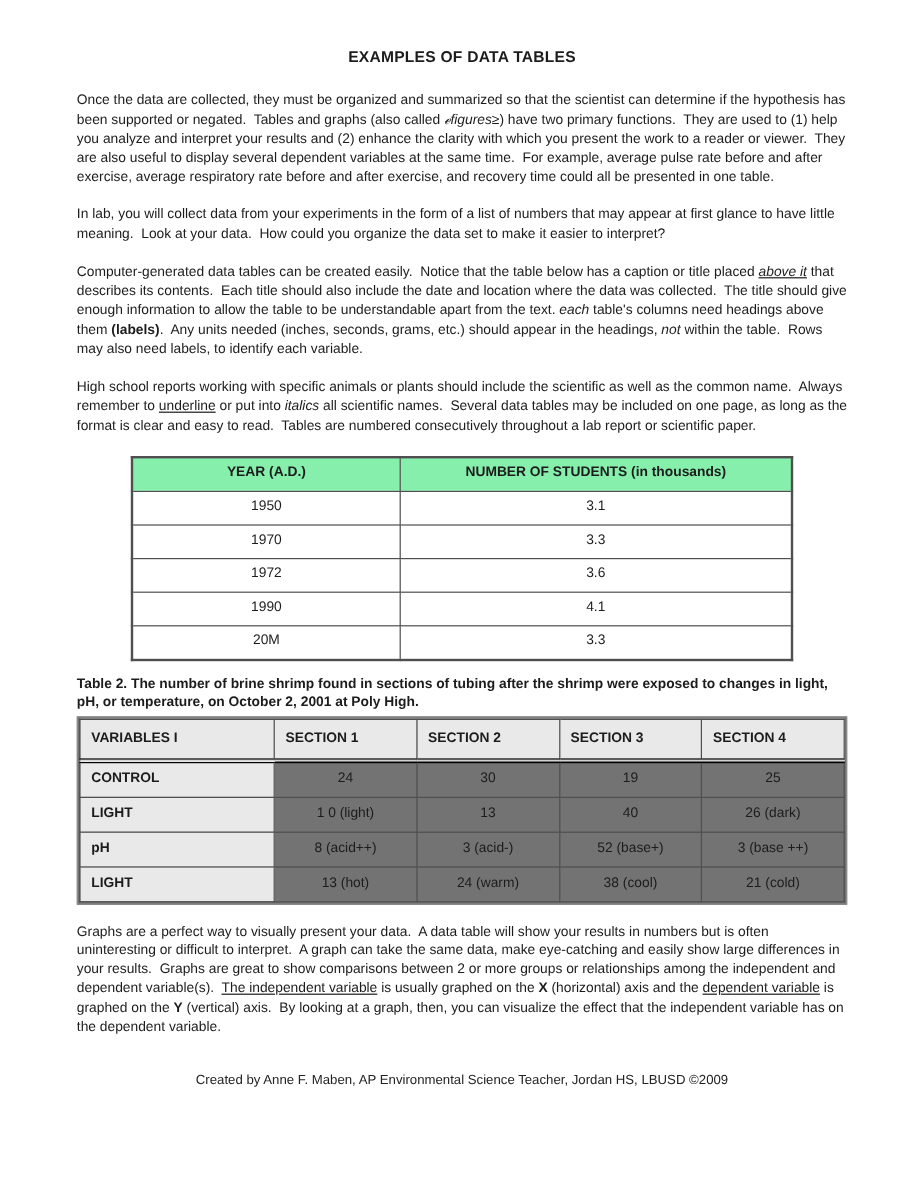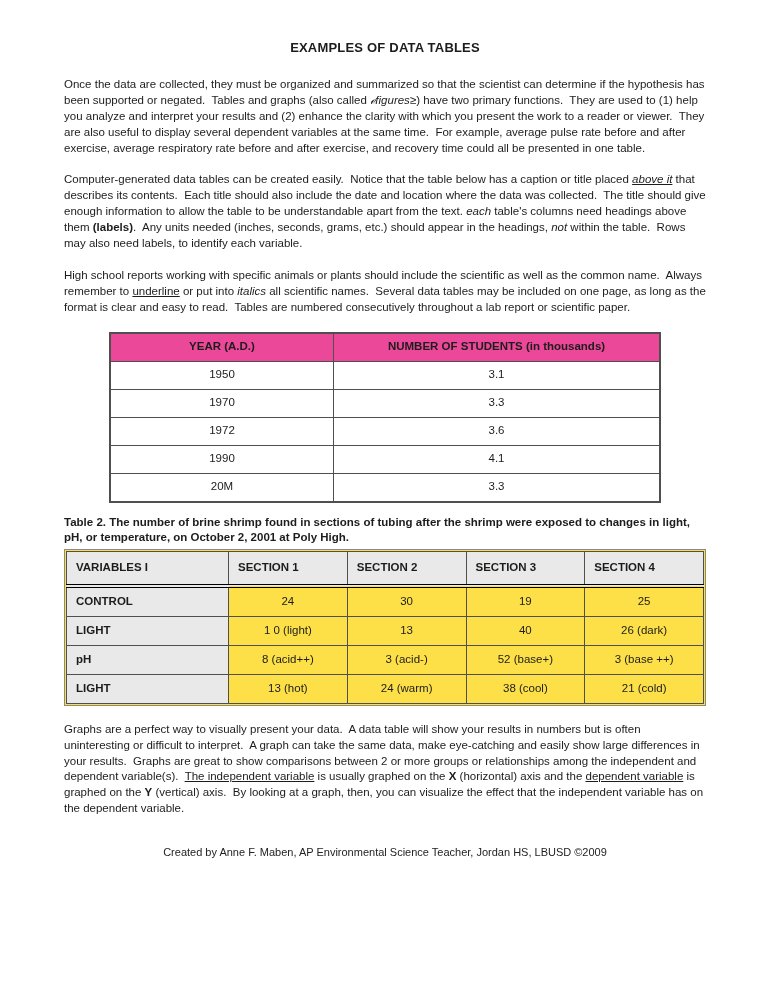--- a/index.html
+++ b/index.html
@@ -16,43 +16,44 @@
   .doc-title.h2{margin:18px 0 13px 0;}
   p.body-text{margin:0 0 16px 0;white-space:pre-wrap;}
   .seg-i{font-style:italic;}
   .seg-b{font-weight:bold;}
   .seg-u{text-decoration:underline;}
   .caption-center{text-align:center;font-weight:bold;margin:2px 0 2px 0;}
   .caption-left{font-weight:bold;margin:4px 0 3px 0;line-height:15.5px;white-space:pre-wrap;}
   table{border-collapse:collapse;}
   #table1{width:552px;margin:0 auto 12px auto;border:2px solid #4f4f4f;}
   #table1 th,#table1 td{border:1px solid #4f4f4f;text-align:center;height:27px;padding:0 4px;}
-  #table1 th{background:#ec4899;font-size:11.5px;}
+  #table1 th{background:#86efac;font-size:11.5px;}
   #table1 th:first-child,#table1 td:first-child{width:214px;}
-  .t2wrap{border:1px solid #8a8a8a;padding:1px;margin:0 0 16px 0;background:#fde047;}
+  .t2wrap{border:1px solid #8a8a8a;padding:1px;margin:0 0 16px 0;background:#737373;}
   #table2{width:100%;}
   #table2 th,#table2 td{border:1px solid #4f4f4f;height:28px;padding:0 4px;}
   #table2 th{
     background:#e9e9e9;text-align:left;padding-left:9px;
     border-bottom:4px double #000;height:32px;
   }
   #table2 th:first-child{width:148px;}
   #table2 td{text-align:center;}
   #table2 td:first-child{background:#e9e9e9;font-weight:bold;text-align:left;padding-left:9px;}
   .footer{text-align:center;font-size:11px;color:#232323;margin-top:28px;padding-bottom:30px;}
 </style>
 </head>
 <body>
 
 <div class="page">
 
   <div class="doc-title">EXAMPLES OF DATA TABLES</div>
 
   <p class="body-text"><span>Once the data are collected, they must be organized and summarized so that the scientist can determine if the hypothesis has been supported or negated.  Tables and graphs (also called </span><span class="seg-i">ℯfigures</span><span>≥) have two primary functions.  They are used to (1) help you analyze and interpret your results and (2) enhance the clarity with which you present the work to a reader or viewer.  They are also useful to display several dependent variables at the same time.  For example, average pulse rate before and after exercise, average respiratory rate before and after exercise, and recovery time could all be presented in one table.</span></p>
 
+  <p class="body-text"><span>In lab, you will collect data from your experiments in the form of a list of numbers that may appear at first glance to have little meaning.  Look at your data.  How could you organize the data set to make it easier to interpret?</span></p>
 
   <p class="body-text"><span>Computer-generated data tables can be created easily.  Notice that the table below has a caption or title placed </span><span class="seg-i seg-u">above it</span><span> that describes its contents.  Each title should also include the date and location where the data was collected.  The title should give enough information to allow the table to be understandable apart from the text. </span><span class="seg-i">each</span><span> table's columns need headings above them </span><span class="seg-b">(labels)</span><span>.  Any units needed (inches, seconds, grams, etc.) should appear in the headings, </span><span class="seg-i">not</span><span> within the table.  Rows may also need labels, to identify each variable.</span></p>
 
   <p class="body-text"><span>High school reports working with specific animals or plants should include the scientific as well as the common name.  Always remember to </span><span class="seg-u">underline</span><span> or put into </span><span class="seg-i">italics</span><span> all scientific names.  Several data tables may be included on one page, as long as the format is clear and easy to read.  Tables are numbered consecutively throughout a lab report or scientific paper.</span></p>
 
 
   <table id="table1">
       <thead>
         <tr>
           <th>YEAR (A.D.)</th>

